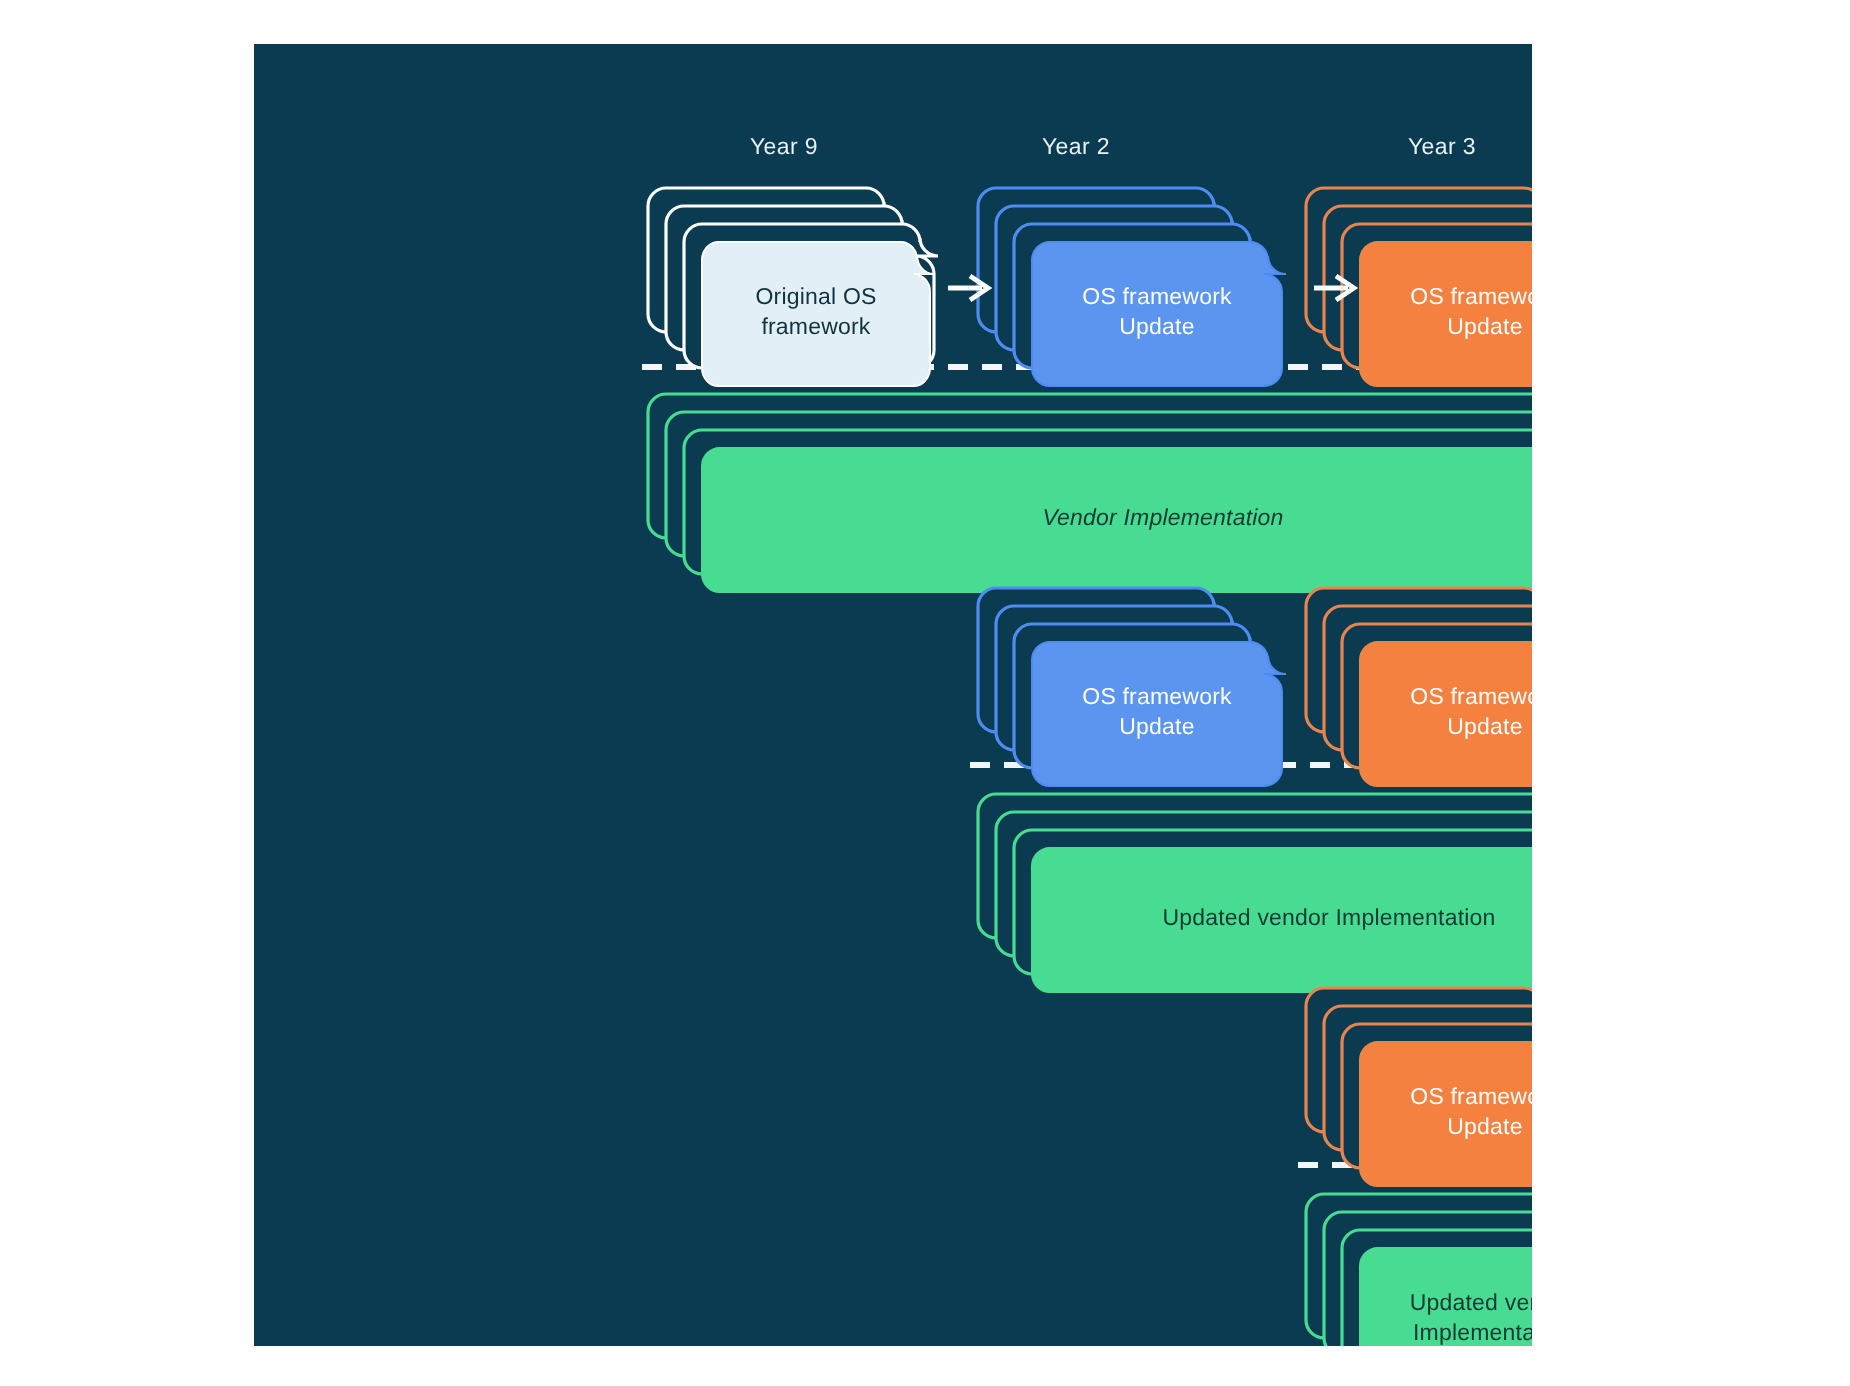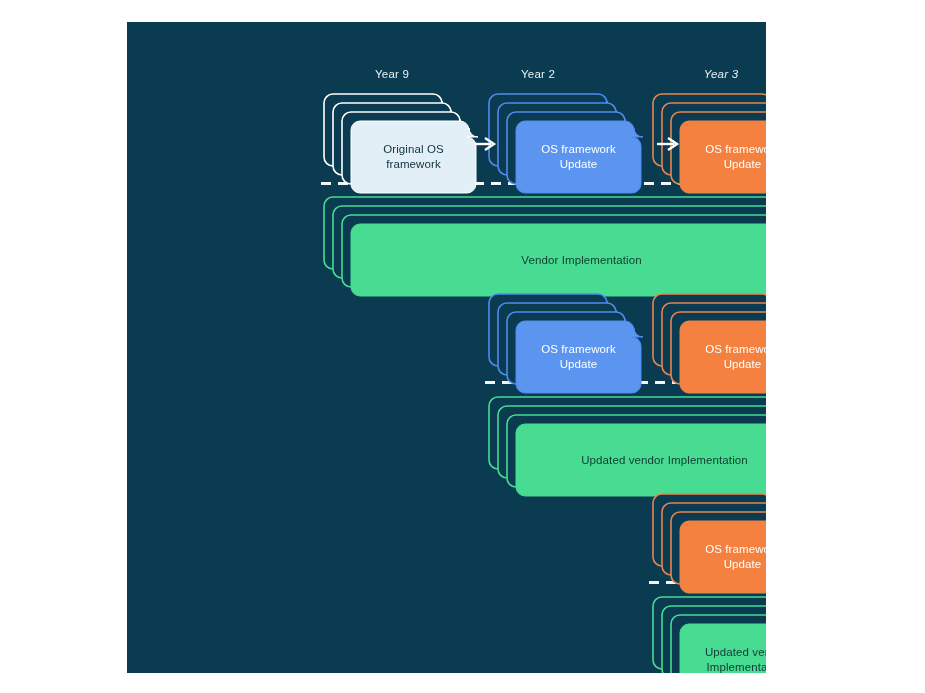--- a/index.html
+++ b/index.html
@@ -39,21 +39,21 @@
   .arrow{position:absolute;}
   .arrow svg{display:block;overflow:visible;}
 </style>
 </head>
 <body>
 
 <div id="panel">
   <div id="years">
       <div class="year-label" style="left: 265px; top: 46px; color: rgb(232, 241, 245);">Year 9</div>
       <div class="year-label" style="left: 411px; top: 46px; color: rgb(232, 241, 245); text-align: center;">Year 2</div>
-      <div class="year-label" style="left: 594px; top: 46px; color: rgb(232, 241, 245); font-style: italic;">Year 3</div>
+      <div class="year-label" style="left: 594px; top: 46px; color: rgb(232, 241, 245);">Year 3</div>
     </div>
   <div id="seps">
       <div class="dash" style="left: 194px; top: 160px; width: 500px;"></div>
       <div class="dash" style="left: 358px; top: 359px; width: 340px;"></div>
       <div class="dash" style="left: 522px; top: 559px; width: 177px;"></div>
     </div>
   <div id="stacks">
       <div class="stack" style="left: 197px; top: 72px; width: 152px; height: 99px;">
         <div class="layer" style="left: 0px; top: 0px; width: 125px; height: 72px;">
           <div class="card-shape">
@@ -69,21 +69,21 @@
             </svg>
           </div>
         </div>
         <div class="layer" style="left: 18px; top: 18px; width: 125px; height: 72px;">
           <div class="card-shape">
             <svg viewBox="0 0 125 72" preserveAspectRatio="none">
               <path d="M 9 0 H 109 A 9 9 0 0 1 118 9 V 7 A 9 9 0 0 0 127 16 H 116 A 9 9 0 0 1 125 25 V 63 A 9 9 0 0 1 116 72 H 9 A 9 9 0 0 1 0 63 V 9 A 9 9 0 0 1 9 0 Z" fill="#0a3b51" stroke="#ffffff" stroke-width="1.6" vector-effect="non-scaling-stroke"></path>
             </svg>
           </div>
         </div>
-        <div class="layer" style="left: 27px; top: 27px; width: 125px; height: 72px;">
+        <div class="layer" style="left: 27px; top: 27px; width: 114px; height: 72px;">
           <div class="card-shape">
             <svg viewBox="0 0 125 72" preserveAspectRatio="none">
               <path d="M 9 0 H 109 A 9 9 0 0 1 118 9 V 7 A 9 9 0 0 0 127 16 H 116 A 9 9 0 0 1 125 25 V 63 A 9 9 0 0 1 116 72 H 9 A 9 9 0 0 1 0 63 V 9 A 9 9 0 0 1 9 0 Z" fill="#e3eff7" stroke="#ffffff" stroke-width="1" vector-effect="non-scaling-stroke"></path>
             </svg>
           </div>
           <div class="lbl" style="color: rgb(17, 50, 63);">Original OS
 framework</div>
         </div>
       </div>
       <div class="stack" style="left: 362px; top: 72px; width: 152px; height: 99px;">
@@ -171,21 +171,21 @@
               <path d="M 9 0 H 445 A 9 9 0 0 1 454 9 V 7 A 9 9 0 0 0 463 16 H 452 A 9 9 0 0 1 461 25 V 63 A 9 9 0 0 1 452 72 H 9 A 9 9 0 0 1 0 63 V 9 A 9 9 0 0 1 9 0 Z" fill="#0a3b51" stroke="#47dc92" stroke-width="1.6" vector-effect="non-scaling-stroke"></path>
             </svg>
           </div>
         </div>
         <div class="layer" style="left: 27px; top: 27px; width: 461px; height: 72px;">
           <div class="card-shape">
             <svg viewBox="0 0 461 72" preserveAspectRatio="none">
               <path d="M 9 0 H 445 A 9 9 0 0 1 454 9 V 7 A 9 9 0 0 0 463 16 H 452 A 9 9 0 0 1 461 25 V 63 A 9 9 0 0 1 452 72 H 9 A 9 9 0 0 1 0 63 V 9 A 9 9 0 0 1 9 0 Z" fill="#47dc92" stroke="#47dc92" stroke-width="1" vector-effect="non-scaling-stroke"></path>
             </svg>
           </div>
-          <div class="lbl" style="color: rgb(18, 58, 51);">Vendor Implementation</div>
+          <div class="lbl" style="color: rgb(18, 58, 51); font-style: italic;">Vendor Implementation</div>
         </div>
       </div>
       <div class="stack" style="left: 362px; top: 272px; width: 152px; height: 99px;">
         <div class="layer" style="left: 0px; top: 0px; width: 125px; height: 72px;">
           <div class="card-shape">
             <svg viewBox="0 0 125 72" preserveAspectRatio="none">
               <path d="M 9 0 H 109 A 9 9 0 0 1 118 9 V 7 A 9 9 0 0 0 127 16 H 116 A 9 9 0 0 1 125 25 V 63 A 9 9 0 0 1 116 72 H 9 A 9 9 0 0 1 0 63 V 9 A 9 9 0 0 1 9 0 Z" fill="#0a3b51" stroke="#4f8cf0" stroke-width="1.6" vector-effect="non-scaling-stroke"></path>
             </svg>
           </div>
         </div>

